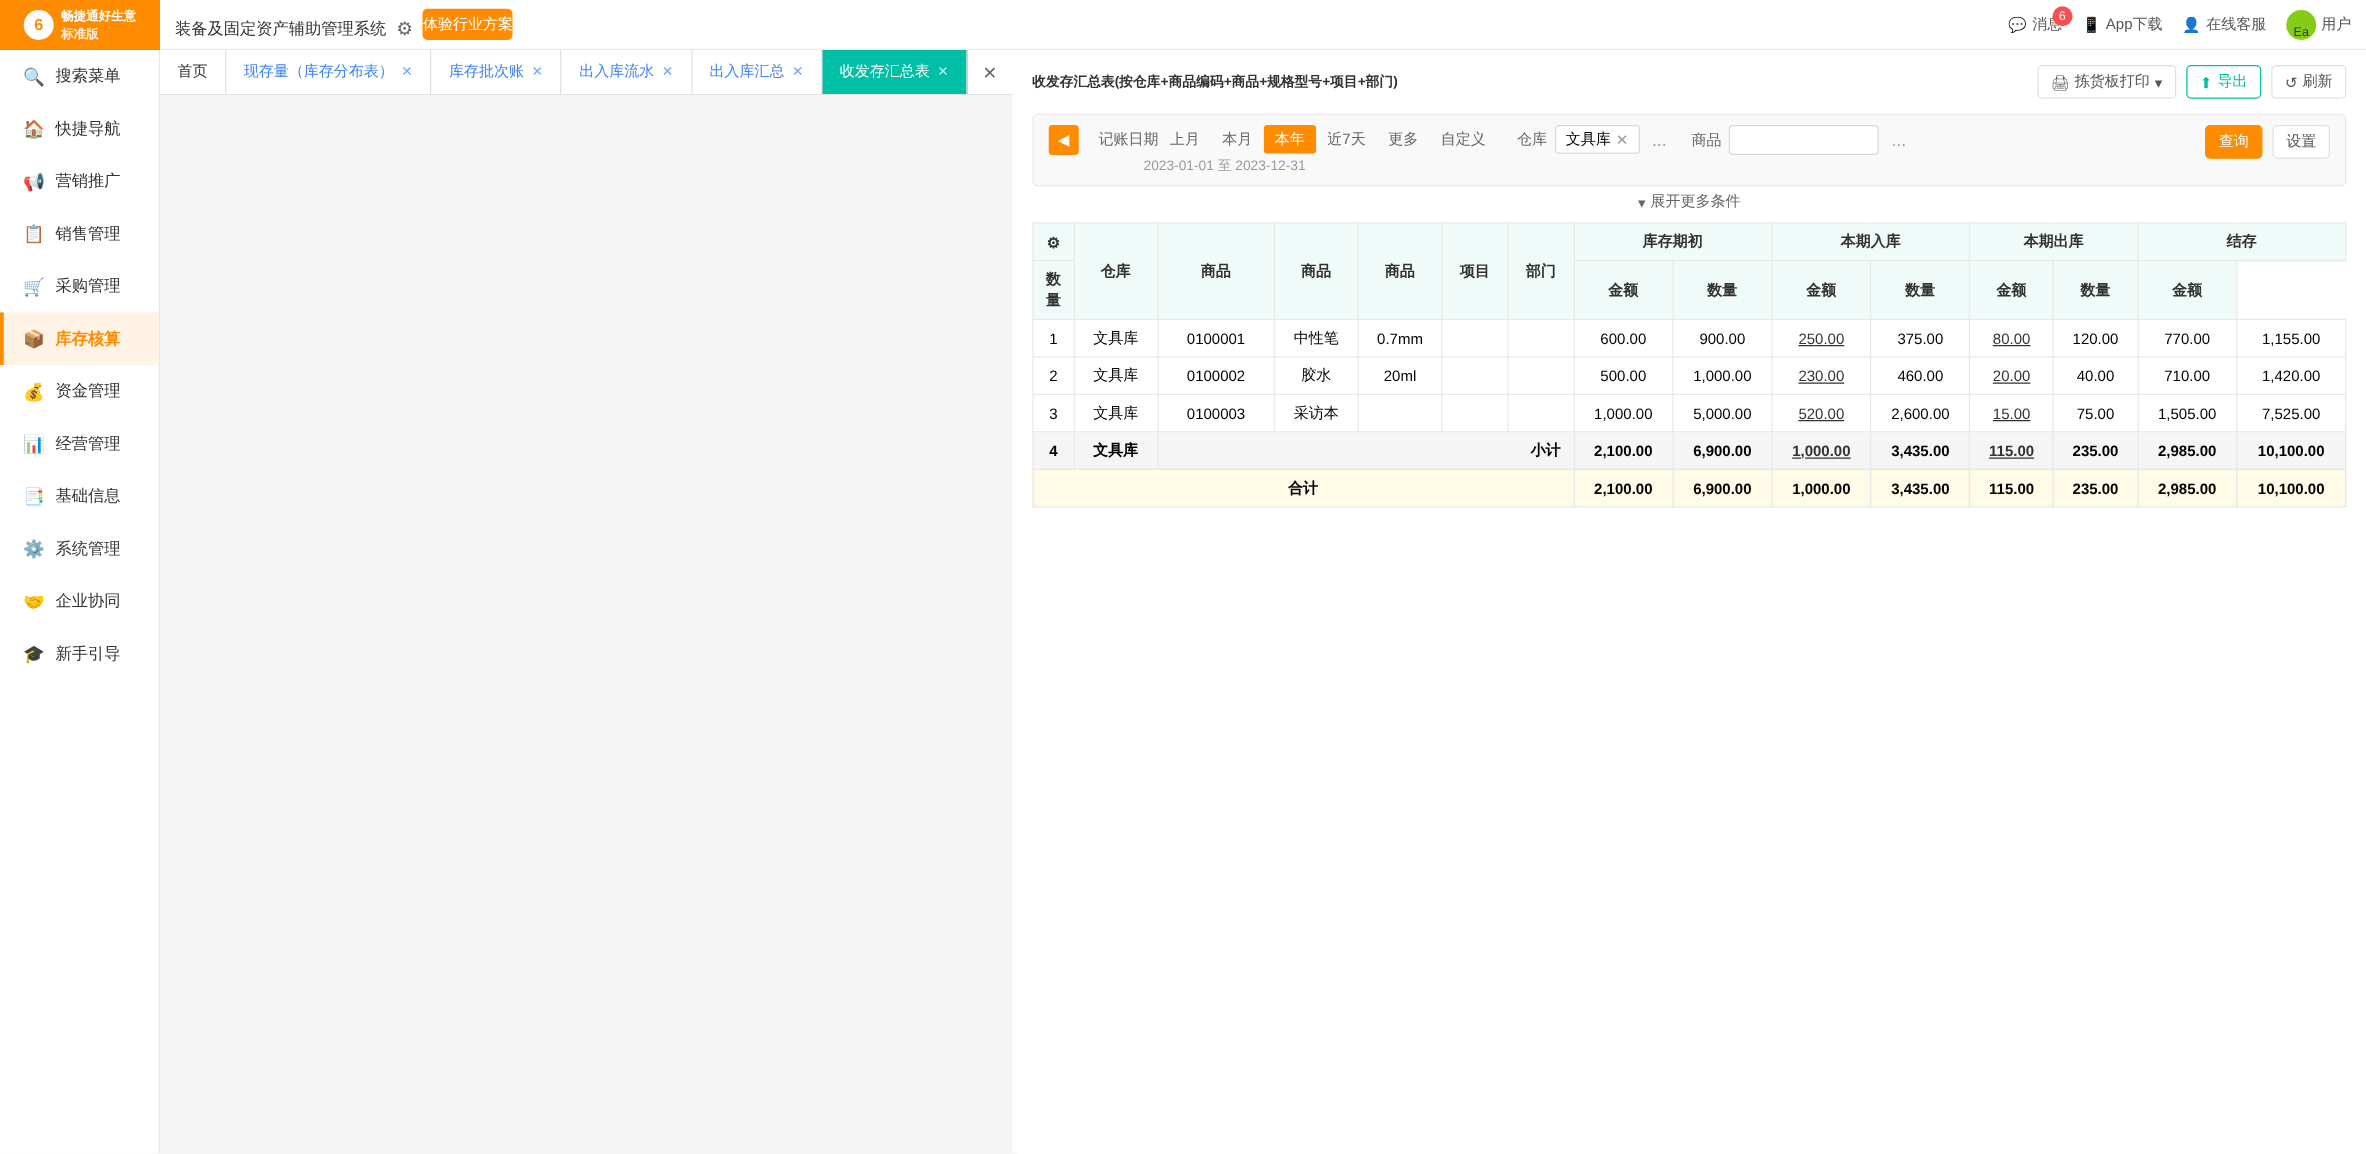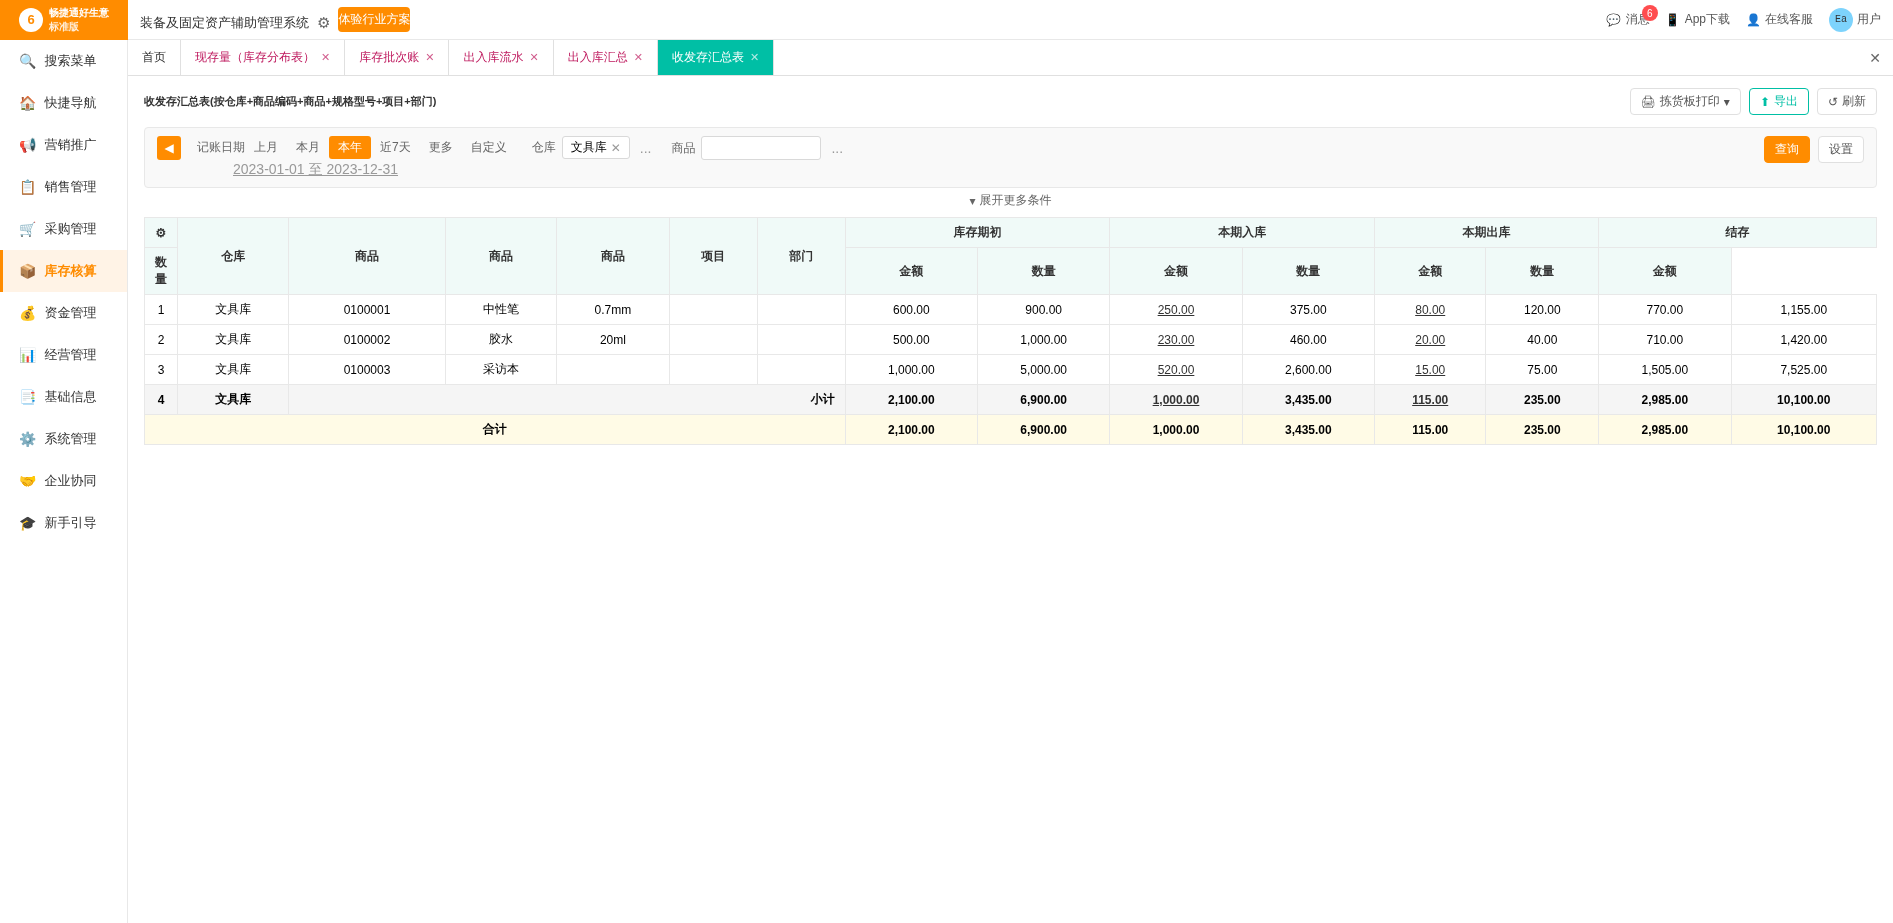--- a/index.html
+++ b/index.html
@@ -9,37 +9,37 @@
     .top-header { display: flex; align-items: center; background: #fff; border-bottom: 1px solid #e8e8e8; height: 40px; padding: 0 12px; }
     .logo-area { display: flex; align-items: center; width: 128px; background: #ff8c00; height: 40px; justify-content: center; color: #fff; font-size: 11px; font-weight: bold; margin-left: -12px; padding: 0 8px; }
     .logo-icon { width: 24px; height: 24px; background: #fff; border-radius: 50%; display: flex; align-items: center; justify-content: center; margin-right: 6px; color: #ff8c00; font-weight: bold; font-size: 13px; }
     .system-title { display: flex; align-items: flex-end; padding: 0 12px; color: #333; font-size: 13px; flex: 1; }
     .system-title-text { margin-right: 8px; }
     .settings-icon { color: #666; cursor: pointer; margin-right: 8px; font-size: 15px; }
     .try-btn { background: #ff8c00; color: #fff; border: none; border-radius: 4px; padding: 4px 0; cursor: pointer; font-size: 12px; }
     .header-right { display: flex; align-items: center; gap: 16px; color: #555; font-size: 12px; }
     .header-right-item { display: flex; align-items: center; gap: 4px; cursor: pointer; position: relative; }
     .badge { background: #ff4d4f; color: #fff; border-radius: 50%; width: 16px; height: 16px; font-size: 10px; display: flex; align-items: center; justify-content: center; position: absolute; top: -6px; right: -8px; }
-    .user-avatar { width: 24px; height: 24px; background: #7dd3fc; border-radius: 50%; display: flex; align-items: center; justify-content: center; color: #666; font-family: Liberation Mono, monospace; }
+    .user-avatar { width: 24px; height: 24px; background: #84cc16; border-radius: 50%; display: flex; align-items: flex-end; justify-content: center; color: #666; }
 
     
     .main-layout { display: flex; flex: 1; overflow: hidden; }
 
     
     .sidebar { width: 128px; background: #fff; border-right: 1px solid #e8e8e8; display: flex; flex-direction: column; overflow-y: auto; }
     .sidebar-item { display: flex; align-items: center; padding: 12px 16px; cursor: pointer; color: #333; font-size: 13px; gap: 8px; border-left: 3px solid transparent; }
     .sidebar-item.active { background: #fff3e6; color: #ff8c00; border-left-color: #ff8c00; font-weight: bold; }
     .sidebar-icon { font-size: 14px; }
 
     
-    .content-area { flex: 1; display: flex; flex-direction: column; overflow: hidden; background: #f5f5f5; }
+    .content-area { flex: 1; display: flex; flex-direction: row; overflow: hidden; background: #f5f5f5; }
 
     
     .tabs-bar { display: flex; align-items: center; background: #fff; border-bottom: 1px solid #e0e0e0; height: 36px; padding: 0 0 0 0; overflow-x: auto; }
-    .tab { display: flex; align-items: center; padding: 0 14px; height: 36px; cursor: pointer; color: #be185d; font-size: 12px; white-space: nowrap; border-right: 1px solid #e0e0e0; gap: 6px; }
+    .tab { display: flex; align-items: center; padding: 0 14px; height: 36px; cursor: pointer; color: #3b82f6; font-size: 12px; white-space: nowrap; border-right: 1px solid #e0e0e0; gap: 6px; }
     .tab.active { background: #00bfa5; color: #fff; }
     .tab.first-tab { background: transparent; color: #333; }
     .tab-close { font-size: 11px; opacity: 0.7; }
     .tabs-right-close { margin-left: auto; padding: 0 12px; cursor: pointer; color: #666; font-size: 14px; }
 
     
     .page-title-row { display: flex; align-items: center; justify-content: space-between; margin-bottom: 12px; }
     .page-title { font-size: 11px; font-weight: bold; color: #333; }
     .page-actions { display: flex; gap: 8px; }
     .action-btn { display: flex; align-items: center; gap: 4px; padding: 4px 10px; border: 1px solid #e0e0e0; border-radius: 4px; background: #fff; cursor: pointer; color: #555; font-size: 12px; }
@@ -216,21 +216,21 @@
         <div style="display:flex;flex-direction:column;gap:2px;">
           <div style="display:flex;align-items:center;gap:0;">
             <span style="color:#666;">记账日期</span>
             <span class="date-btn">上月</span>
             <span class="date-btn">本月</span>
             <span class="date-btn active">本年</span>
             <span class="date-btn">近7天</span>
             <span class="date-btn">更多</span>
             <span class="date-btn">自定义</span>
           </div>
-          <div style="color:#999;font-size:14px;padding-left:36px;text-decoration:underline;">2023-01-01 至 2023-12-31</div>
+          <div style="color:#999;font-size:11px;padding-left:36px;">2023-01-01 至 2023-12-31</div>
         </div>
         <div style="display:flex;align-items:center;gap:6px;">
           <span style="color:#666;">仓库</span>
           <div class="tag-input">
             <span>文具库</span>
             <span class="tag-close">✕</span>
           </div>
           <span class="filter-ellipsis">...</span>
         </div>
         <div style="display:flex;align-items:center;gap:6px;">

